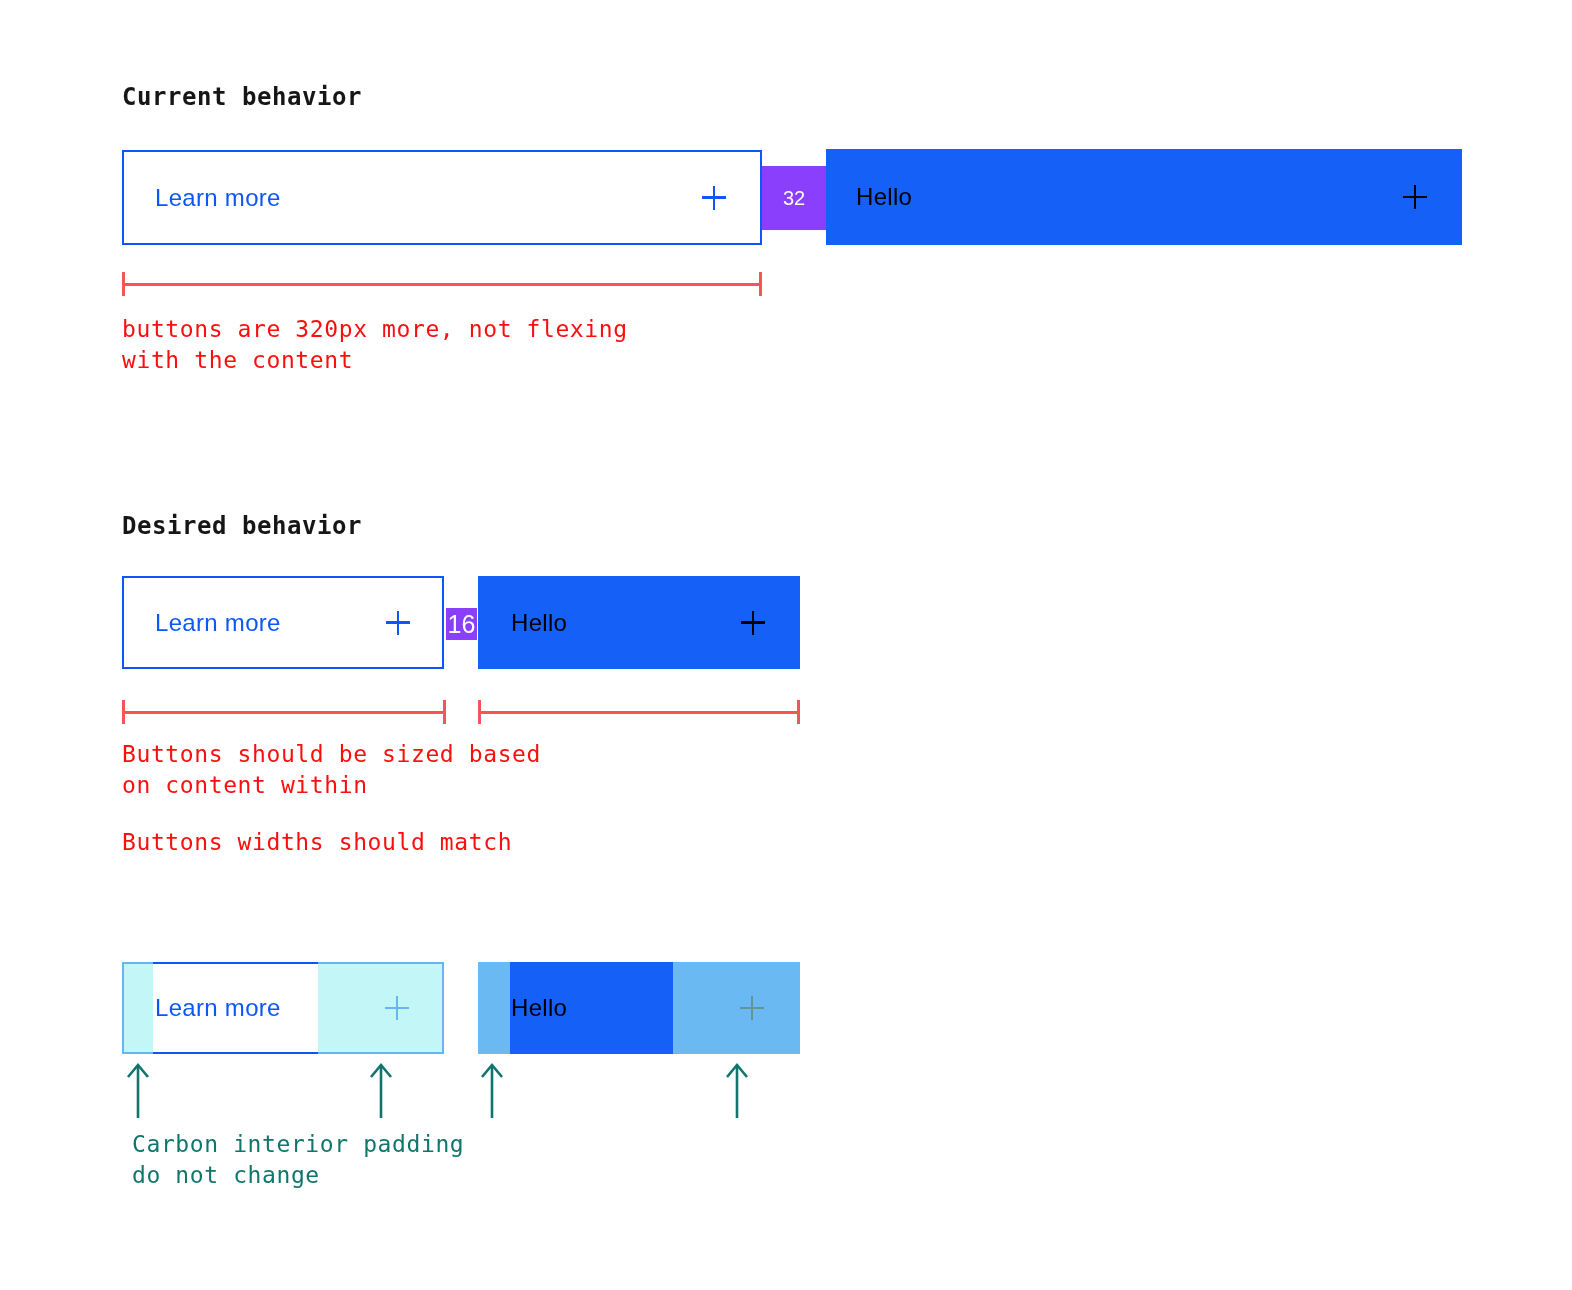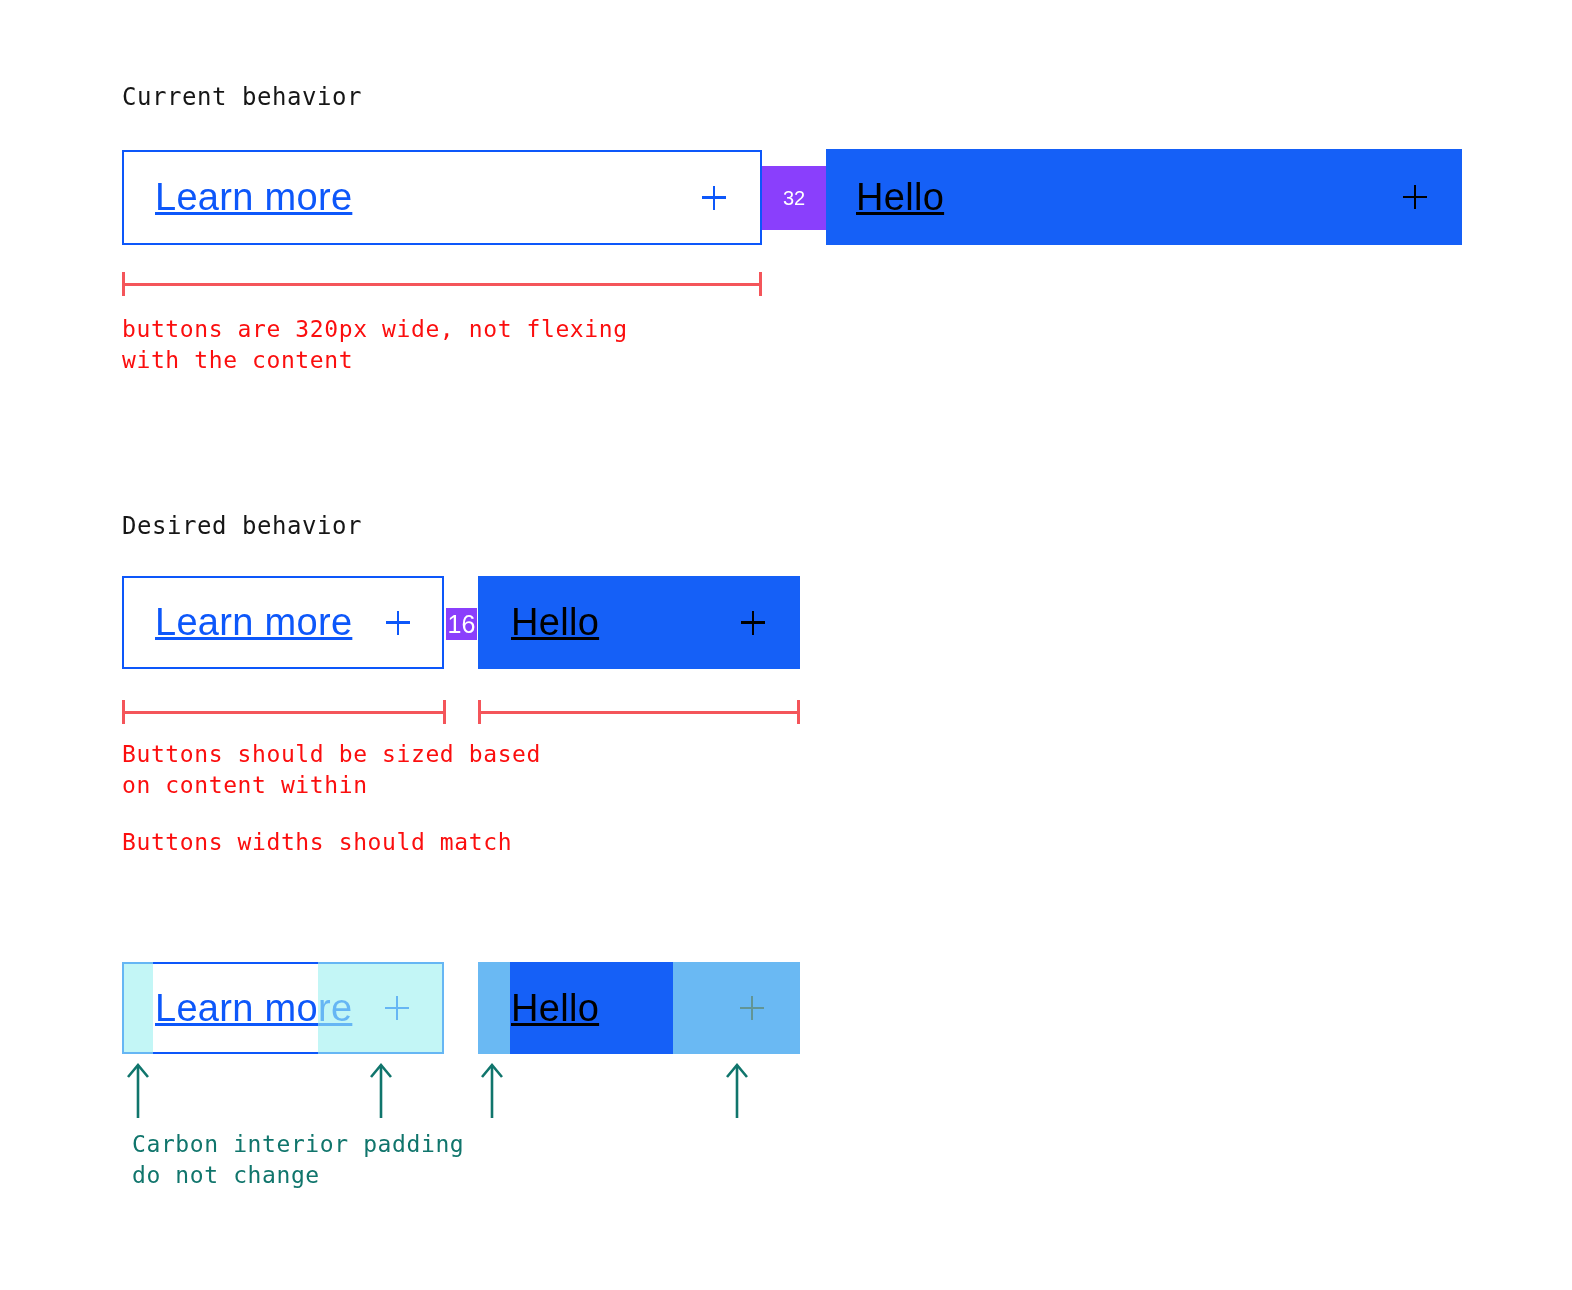--- a/index.html
+++ b/index.html
@@ -12,32 +12,32 @@
     --highlight-overlay:rgba(158,240,240,0.62);
     --heading-text:#161616;
   }
   html,body{margin:0;padding:0;background:#ffffff;}
   .canvas{
     position:relative;width:1572px;height:1290px;background:#ffffff;
     overflow:hidden;font-family:"Liberation Sans",sans-serif;
   }
   .heading{
     position:absolute;font-family:"DejaVu Sans Mono",monospace;
-    font-weight:normal;font-size:24px;color:var(--heading-text);letter-spacing:0.55px;
+    font-weight:bold;font-size:24px;color:var(--heading-text);letter-spacing:0.55px;
   }
   .note{
     position:absolute;font-family:"DejaVu Sans Mono",monospace;
     font-size:23px;line-height:31px;letter-spacing:0.6px;white-space:pre;
   }
   .note.red{color:var(--red-text);}
   .note.teal{color:var(--teal);margin-left:10px;}
 
   
   .btn{position:absolute;display:flex;align-items:center;box-sizing:border-box;}
-  .btn-label{font-size:38px;letter-spacing:0.3px;position:relative;z-index:1;text-decoration:underline;}
+  .btn-label{font-size:24px;letter-spacing:0.3px;position:relative;z-index:1;}
   .btn-outline{background:#ffffff;border:2px solid var(--blue-outline);color:var(--blue-outline);}
   .btn-solid{background:var(--blue-solid);color:#000000;border:none;}
 
   .plus{position:absolute;width:24px;height:24px;top:50%;transform:translateY(-50%);z-index:1;}
   .plus::before{content:"";position:absolute;left:0;top:50%;width:100%;height:2.5px;margin-top:-1.25px;background:currentColor;}
   .plus::after{content:"";position:absolute;top:0;left:50%;width:2.5px;height:100%;margin-left:-1.25px;background:currentColor;}
 
   
   .s1-outline{left:122px;top:150px;width:640px;height:95px;padding-left:31px;}
   .s1-outline .plus{right:34px;}
@@ -111,21 +111,21 @@
 
   <div class="btn btn-solid s1-solid">
     <span class="btn-label">Hello</span>
     <span class="plus"></span>
   </div>
 
   <div class="mline s1-mline">
       <div class="bar"></div>
     </div>
 
-  <div class="note red s1-note"><span>buttons are 320px wide, not flexing</span><br><span>with the content</span></div>
+  <div class="note red s1-note"><span>buttons are 320px more, not flexing</span><br><span>with the content</span></div>
 
   <div class="heading h2">Desired behavior</div>
 
   <div class="btn btn-outline s2-outline">
     <span class="btn-label">Learn more</span>
     <span class="plus"></span>
   </div>
 
   <div class="spacer s2-spacer">
     <span>16</span>

